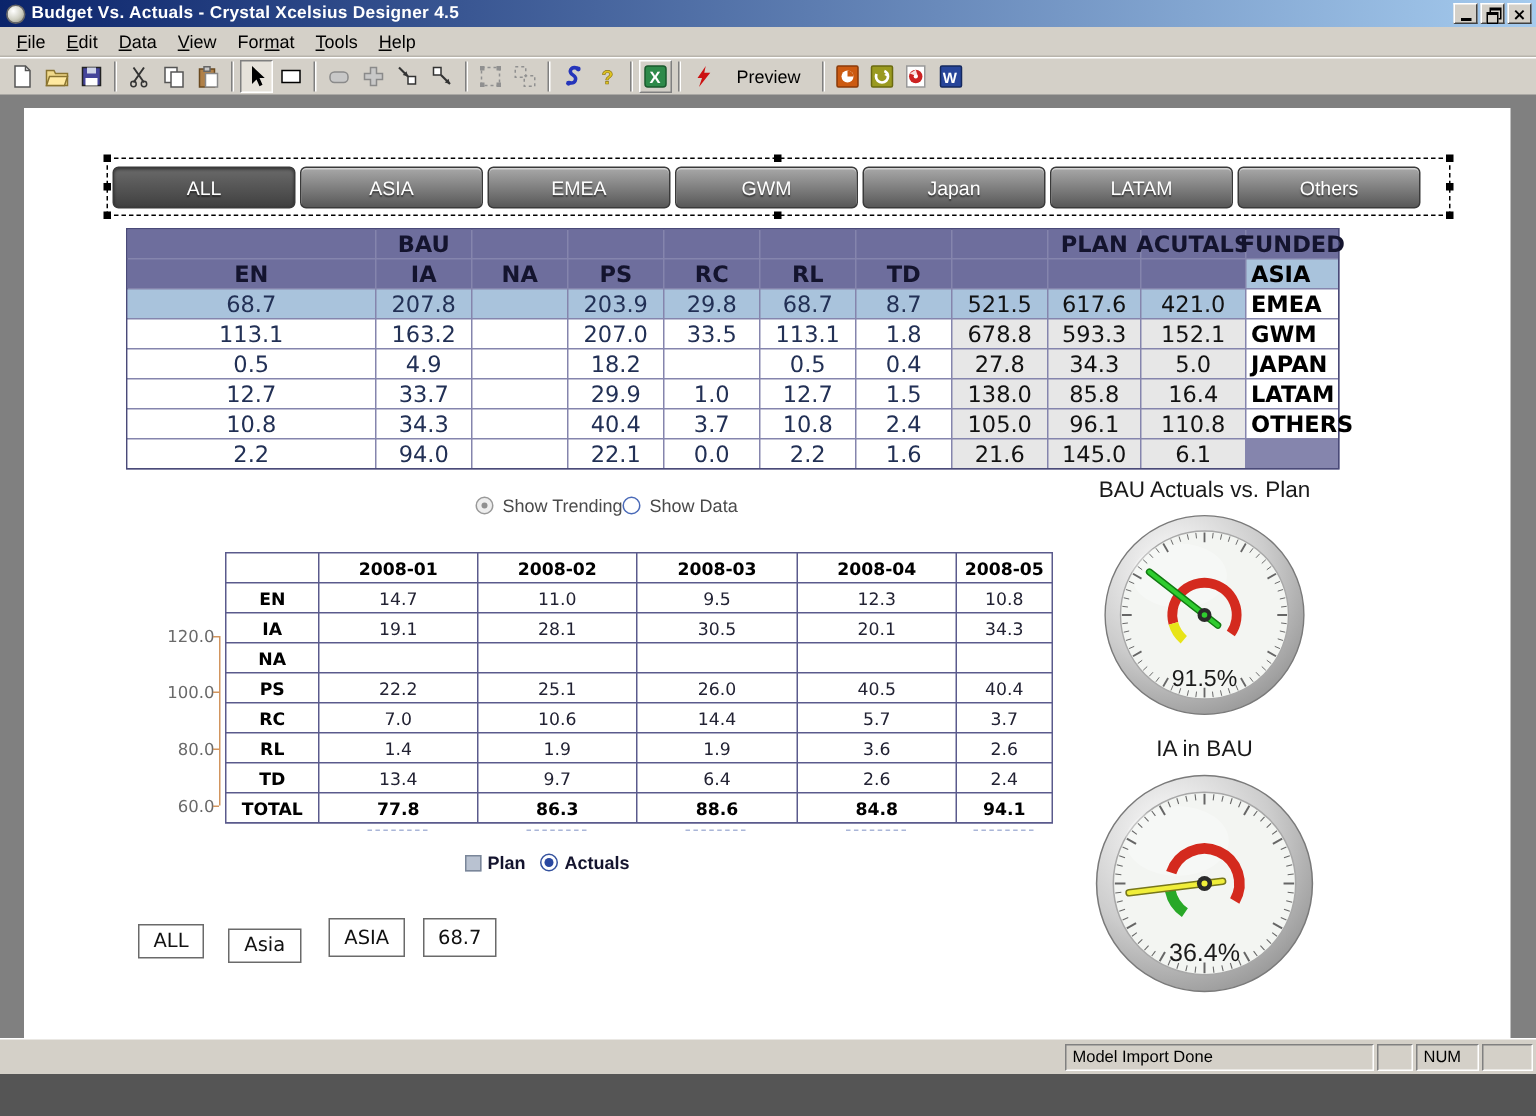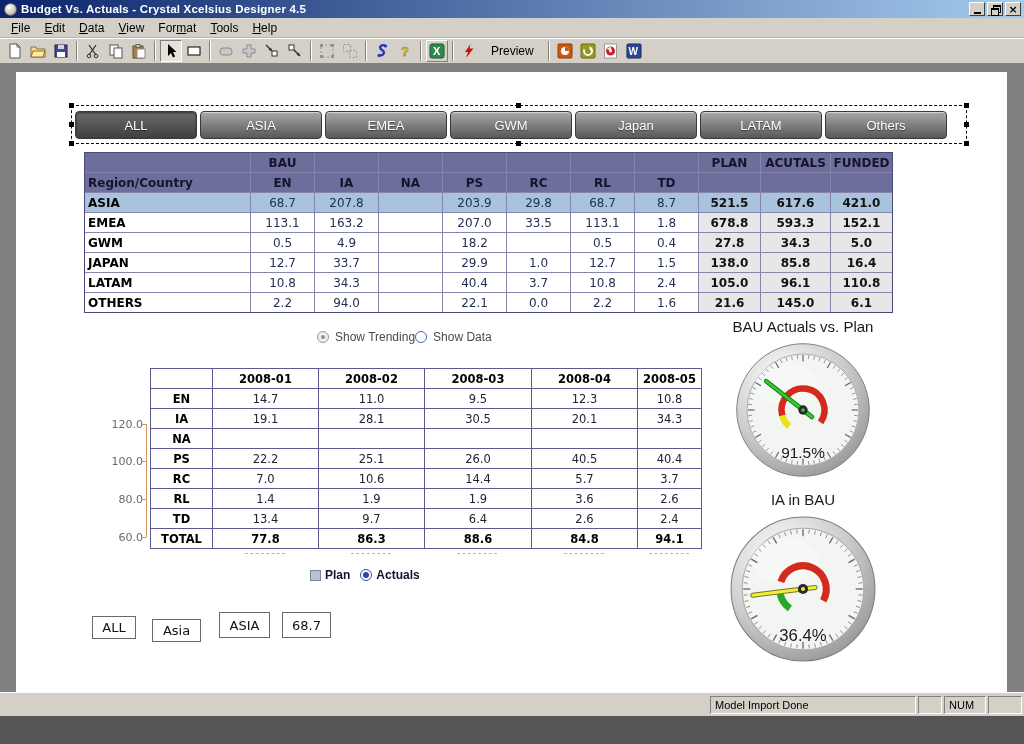--- a/index.html
+++ b/index.html
@@ -52,26 +52,26 @@
   .h-bl{left:-3px;bottom:-3px}.h-bm{left:50%;margin-left:-3px;bottom:-3px}.h-br{right:-3px;bottom:-3px}
   #tabbar{position:absolute;left:3px;top:5px;display:flex;gap:3px;}
   .tab{width:122px;height:28px;border-radius:4px;color:#fff;font-size:13px;display:flex;align-items:center;justify-content:center;
     background:linear-gradient(#a8a8a8,#585858);border:1px solid #3a3a3a;box-shadow:inset 0 1px 0 rgba(255,255,255,.5);
     text-shadow:0 1px 1px rgba(0,0,0,.5);cursor:default;}
   .tab.sel{background:linear-gradient(#6a6a6a,#404040);box-shadow:inset 0 1px 2px rgba(0,0,0,.5);}
   
   #region-table{position:absolute;left:68px;top:80px;display:grid;background:var(--grid-line);
     border:1px solid var(--grid-outer);gap:1px;
     grid-template-columns:165px repeat(7,63px) 61px 69px 61px;grid-auto-rows:19px;
-    font-family:"DejaVu Sans",sans-serif;font-size:12px;}
+    font-family:"DejaVu Sans",sans-serif;font-size:15px;}
   #region-table .c{background:#fff;display:flex;align-items:center;justify-content:center;color:var(--valtext);}
   #region-table .h{background:var(--header-bg);color:#14142e;font-weight:bold;}
   #region-table .l{justify-content:flex-start;padding-left:3px;}
   #region-table .name{font-weight:bold;color:#000;justify-content:flex-start;padding-left:3px;}
-  #region-table .sum{background:var(--summary-bg);font-weight:bold;color:#111;}
+  #region-table .sum{background:var(--summary-bg);font-weight:normal;color:#111;}
   #region-table .hl{background:var(--row-hl);}
   
   #show-options{position:absolute;left:301px;top:258px;display:flex;color:#4a4a4a;font-size:12px;}
   .opt{display:flex;align-items:center;gap:6px;}
   .radio{width:12px;height:12px;border-radius:50%;border:1px solid #999;background:#eee;position:relative;flex:none;}
   .radio.graydot:after{content:"";position:absolute;left:3px;top:3px;width:4px;height:4px;border-radius:50%;background:#909090;}
   .radio.blue{border-color:#4a6ab8;background:#fff;}
   .radio.bluesel{border-color:#35529e;background:#fff;}
   .radio.bluesel:after{content:"";position:absolute;left:2px;top:2px;width:6px;height:6px;border-radius:50%;background:#2a48a0;}
   .checkbox{width:11px;height:11px;border:1px solid #7a8699;background:#b9c2d1;flex:none;}
@@ -328,21 +328,20 @@
           <div class="c h">BAU</div>
           <div class="c h"></div>
           <div class="c h"></div>
           <div class="c h"></div>
           <div class="c h"></div>
           <div class="c h"></div>
           <div class="c h"></div>
           <div class="c h">PLAN</div>
           <div class="c h">ACUTALS</div>
           <div class="c h">FUNDED</div>
-          <div class="c h l">Region/Country</div>
           <div class="c h">EN</div>
           <div class="c h">IA</div>
           <div class="c h">NA</div>
           <div class="c h">PS</div>
           <div class="c h">RC</div>
           <div class="c h">RL</div>
           <div class="c h">TD</div>
           <div class="c h"></div>
           <div class="c h"></div>
           <div class="c h"></div>

